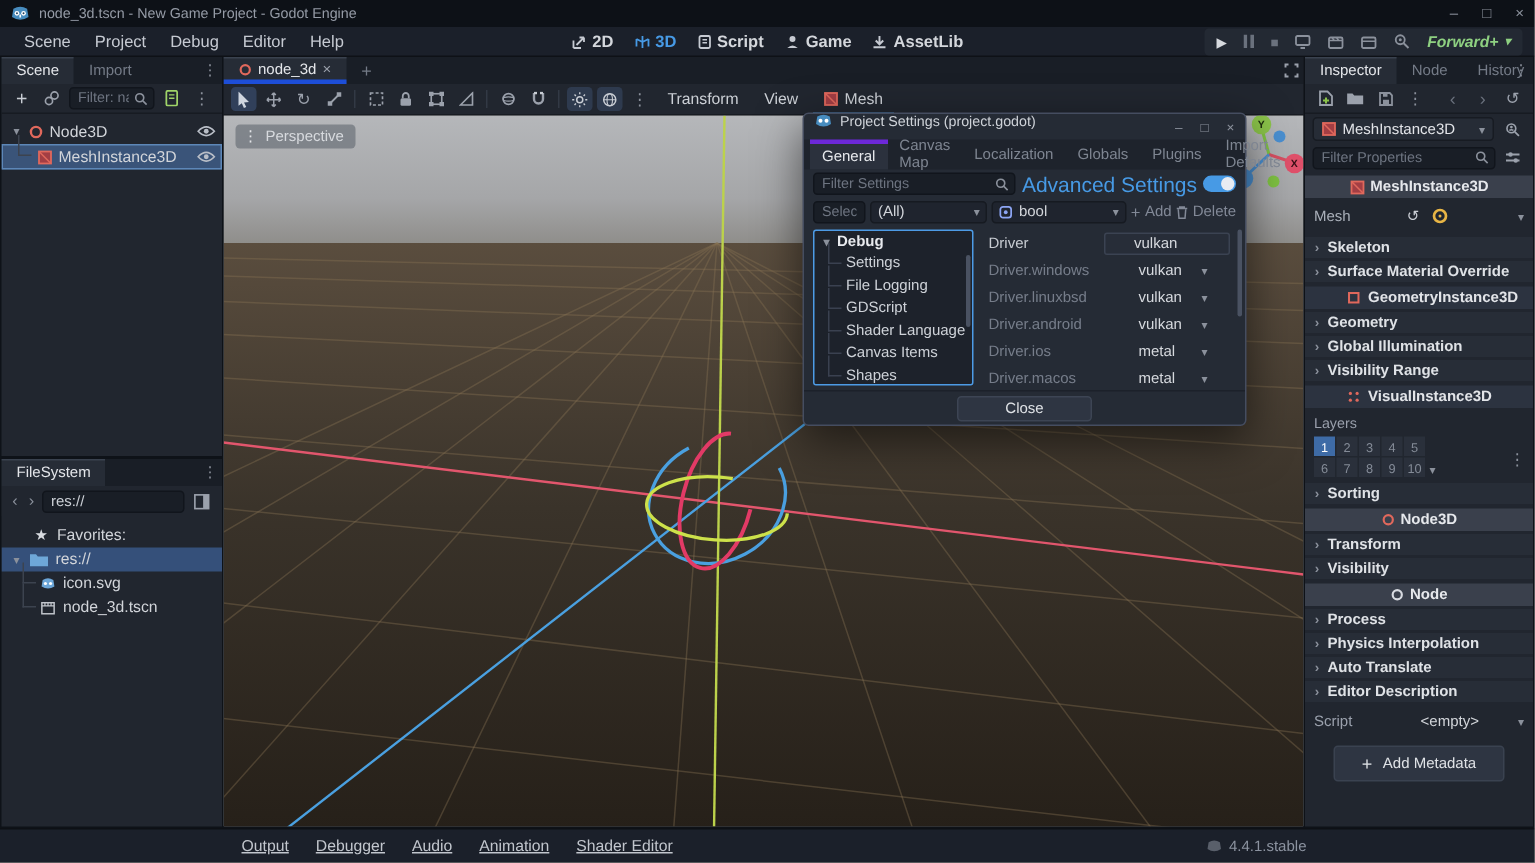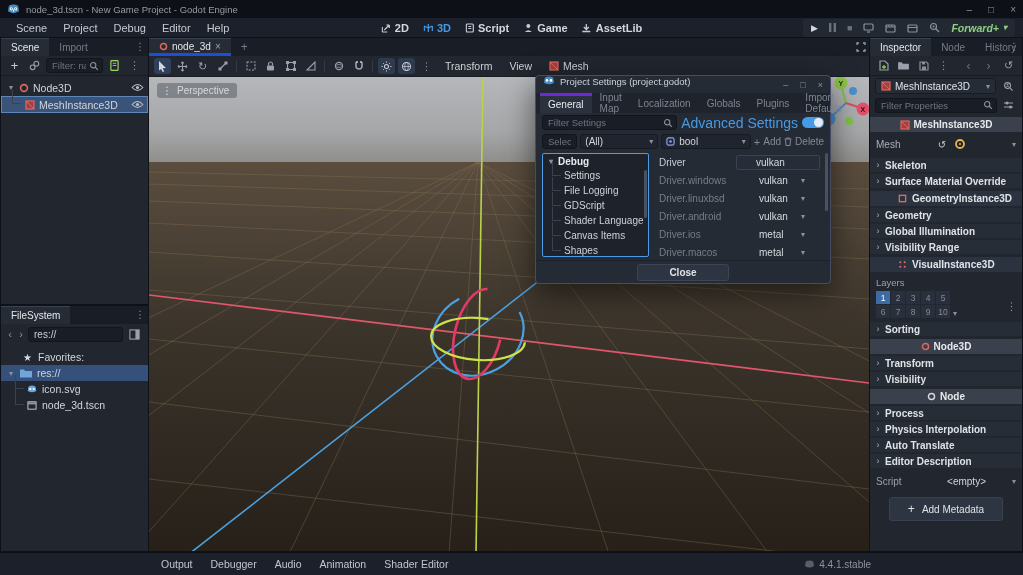--- a/index.html
+++ b/index.html
@@ -62,21 +62,21 @@
 
   
   .viewport{position:absolute;left:0;right:0;top:39px;bottom:0;overflow:hidden;background:#8f8e8c;}
   .persp{position:absolute;left:8px;top:6px;background:rgba(88,94,104,.55);border-radius:3px;padding:2px 8px 2px 5px;font-size:10px;color:#d7dade;display:flex;gap:5px;align-items:center;}
   .vmenu{padding:0 7px;font-size:10.5px;color:#ccd0d6;display:flex;align-items:center;gap:4px;}
   .vmenu.mesh{border-bottom:1px solid #479ae5;height:20px;}
   .sep{width:1px;height:12px;background:#323945;margin:0 2px;flex:none;}
 
   
   .statusbar{position:absolute;left:0;right:0;bottom:0;height:23px;background:#1b202a;border-top:1px solid #0d1015;display:flex;align-items:center;padding-left:152px;font-size:10.5px;color:#c2c6cd;}
-  .statusbar .sdock{padding:0 9px;}
+  .statusbar .sdock{padding:0 9px;text-decoration:underline;}
   .version{position:absolute;right:152px;display:flex;align-items:center;gap:4px;color:#8c93a0;font-size:10px;}
 
   
   .dialog{position:absolute;left:535px;top:75px;width:296px;height:209px;background:#252b35;border:1px solid #454d60;border-radius:4px;box-shadow:0 10px 30px rgba(0,0,0,.55);z-index:20;font-size:10px;}
   .dlg-title{height:17px;display:flex;gap:5px;padding:0 7px;font-size:9.5px;color:#ced2d8;}
   .dlg-title .winbtns{gap:12px;font-size:9px;}
   .dlg-tabs{height:20px;display:flex;align-items:flex-end;background:#1e232c;padding-left:4px;font-size:10px;color:#7e8591;}
   .dlg-tabs .dtab{padding:3px 8px;height:20px;display:flex;align-items:center;}
   .dlg-tabs .dtab.active{background:#2b313d;color:#e8eaee;border-top:3px solid #6d28d9;}
   .dlg-row{height:19px;display:flex;align-items:center;gap:4px;padding:0 6px;}
@@ -93,21 +93,21 @@
   .stree .child::before{content:"";position:absolute;left:9px;top:-6px;width:8px;height:13px;border-left:1px solid #3a4150;border-bottom:1px solid #3a4150;}
   .sbar{position:absolute;width:3px;background:#4a5262;border-radius:2px;}
   .props{position:absolute;left:113px;right:0;top:2px;bottom:2px;font-size:10px;}
   .prow{height:18px;display:flex;align-items:center;}
   .prow .plbl{flex:1;color:#767d8a;padding-left:4px;}
   .prow .plbl.lit{color:#c8ccd2;}
   .prow .pval{width:84px;display:flex;align-items:center;color:#d6d9de;padding:0 19px;}
   .prow .pval.box{background:#272d38;border:1px solid #3b4352;border-radius:2px;height:15px;margin-right:4px;}
   .prow .pval .cd{margin-left:auto;color:#8b919c;font-size:8px;}
   .dlg-close-row{height:24px;display:flex;align-items:center;justify-content:center;border-top:1px solid #1c212a;margin-top:1px;}
-  .close-btn{background:#2e3542;border:1px solid #3d4554;border-radius:3px;padding:2px 31px;font-size:10px;color:#dfe2e6;font-weight:bold;}
+  .close-btn{background:#2e3542;border:1px solid #3d4554;border-radius:3px;padding:2px 31px;font-size:10px;color:#dfe2e6;}
 
   
   .insp-sel{height:20px;display:flex;align-items:center;gap:4px;padding:0 5px;}
   .insp-sel .selbox{flex:1;background:#262c36;border:1px solid #171b22;border-radius:3px;height:16px;display:flex;align-items:center;gap:4px;padding:0 5px;font-size:10px;color:#e2e4e8;}
   .insp-cat{height:15px;background:#3a404c;display:flex;align-items:center;justify-content:center;gap:4px;font-size:10px;font-weight:bold;color:#e6e8ec;margin-top:3px;}
   .insp-sub{height:15px;background:#2c3340;display:flex;align-items:center;gap:5px;font-size:10px;font-weight:bold;padding-left:28px;color:#e2e4e8;margin-top:3px;}
   .insp-sec{height:14px;display:flex;align-items:center;gap:3px;font-size:10px;font-weight:bold;color:#dfe2e6;padding-left:4px;margin-top:2px;background:#272d37;}
   .insp-sec .chev{font-size:9px;}
   .mesh-row{height:24px;display:flex;align-items:center;padding:0 6px;font-size:10px;color:#aab0ba;gap:8px;}
   .layers-lbl{font-size:9.5px;color:#9aa0ac;padding:5px 0 2px 6px;}
@@ -711,21 +711,21 @@
         </svg>
       <span>Project Settings (project.godot)</span>
       <div class="winbtns">
         <span>–</span>
         <span>□</span>
         <span>×</span>
       </div>
     </div>
     <div class="dlg-tabs">
       <span class="dtab active">General</span>
-      <span class="dtab">Input Map</span>
+      <span class="dtab">Canvas Map</span>
       <span class="dtab">Localization</span>
       <span class="dtab">Globals</span>
       <span class="dtab">Plugins</span>
       <span class="dtab">Import Defaults</span>
     </div>
     <div class="dlg-row">
       <span class="srch">
           <input class="tfield" placeholder="Filter Settings" style="">
           <svg width="10" height="10" viewBox="0 0 12 12">
             <circle cx="5" cy="5" r="3.2" fill="none" stroke="#8b919c" stroke-width="1.3"></circle>

